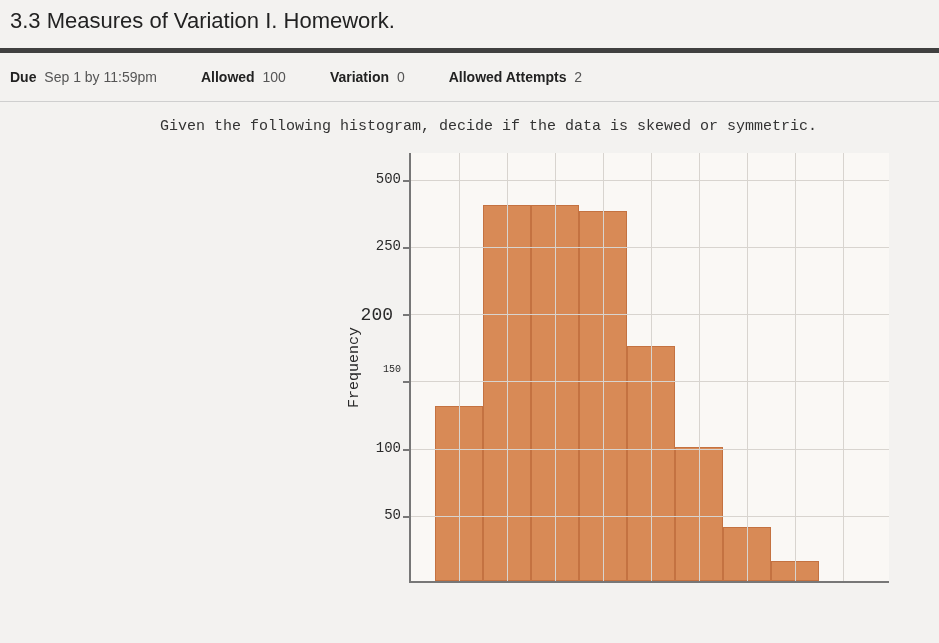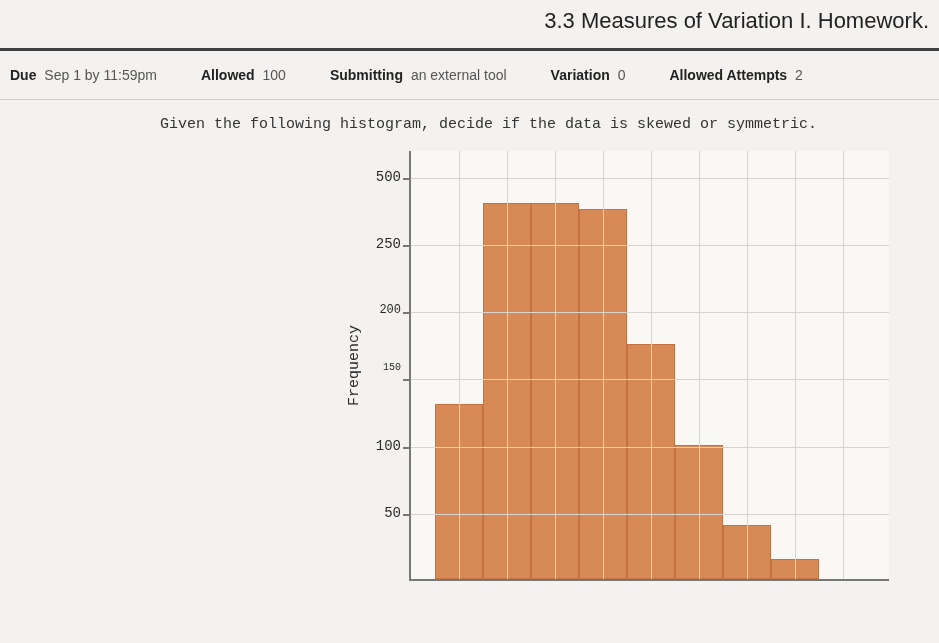--- a/index.html
+++ b/index.html
@@ -9,22 +9,21 @@
       width: 939px;
       height: 643px;
       color: #2d2d2d;
       overflow: hidden;
     }
     .page-title {
       font-size: 22px;
       font-weight: 400;
       color: #222;
       padding: 8px 10px 14px 10px;
-      border-bottom: 3px solid #404040;
-      text-align: right;
+      border-bottom: 5px solid #404040;
     }
     .meta-bar {
       display: flex;
       gap: 44px;
       padding: 16px 10px;
       font-size: 14px;
       color: #333;
       border-bottom: 1px solid #cfcfcf;
     }
     .meta-item .label { font-weight: 700; color: #222; }
@@ -113,45 +112,41 @@
 <div class="meta-bar">
   <div class="meta-item">
     <span class="label">Due</span>
     <span class="value">Sep 1 by 11:59pm</span>
   </div>
   <div class="meta-item">
     <span class="label">Allowed</span>
     <span class="value">100</span>
   </div>
   <div class="meta-item">
-    <span class="label">Submitting</span>
-    <span class="value">an external tool</span>
-  </div>
-  <div class="meta-item">
     <span class="label">Variation</span>
     <span class="value">0</span>
   </div>
   <div class="meta-item">
     <span class="label">Allowed Attempts</span>
     <span class="value">2</span>
   </div>
 </div>
 
 <div class="content">
   <div class="prompt">Given the following histogram, decide if the data is skewed or symmetric.</div>
 
   <div class="chart-wrap">
     <div class="ylabel-container">
       <div class="ylabel">Frequency</div>
     </div>
     <div class="yaxis" id="yaxis" style="position: relative; width: 40px;">
         <div style="position: absolute; right: 8px; top: 353.812px; font-size: 14px; margin-left: 48px;">50</div>
         <div style="position: absolute; right: 8px; top: 286.625px; font-size: 14px;">100</div>
         <div style="position: absolute; right: 8px; top: 211px; font-size: 10px;">150</div>
-        <div style="position: absolute; right: 8px; top: 152.25px; font-size: 12px;">200</div>
+        <div style="position: absolute; right: 16px; top: 152.25px; font-size: 18px;">200</div>
         <div style="position: absolute; right: 8px; top: 85.0625px; font-size: 14px;">250</div>
         <div style="position: absolute; right: 8px; top: 17.875px; font-size: 14px;">500</div>
       </div>
     <div class="plot" id="plot">
       <div class="bars" id="bars">
           <div class="bar" style="height: 174.688px; background: rgb(216, 138, 86);"></div>
           <div class="bar" style="height: 376.25px; background: rgb(216, 138, 86);"></div>
           <div class="bar" style="height: 376.25px; background: rgb(216, 138, 86);"></div>
           <div class="bar" style="height: 369.531px; background: rgb(216, 138, 86);"></div>
           <div class="bar" style="height: 235.156px; background: rgb(216, 138, 86);"></div>

